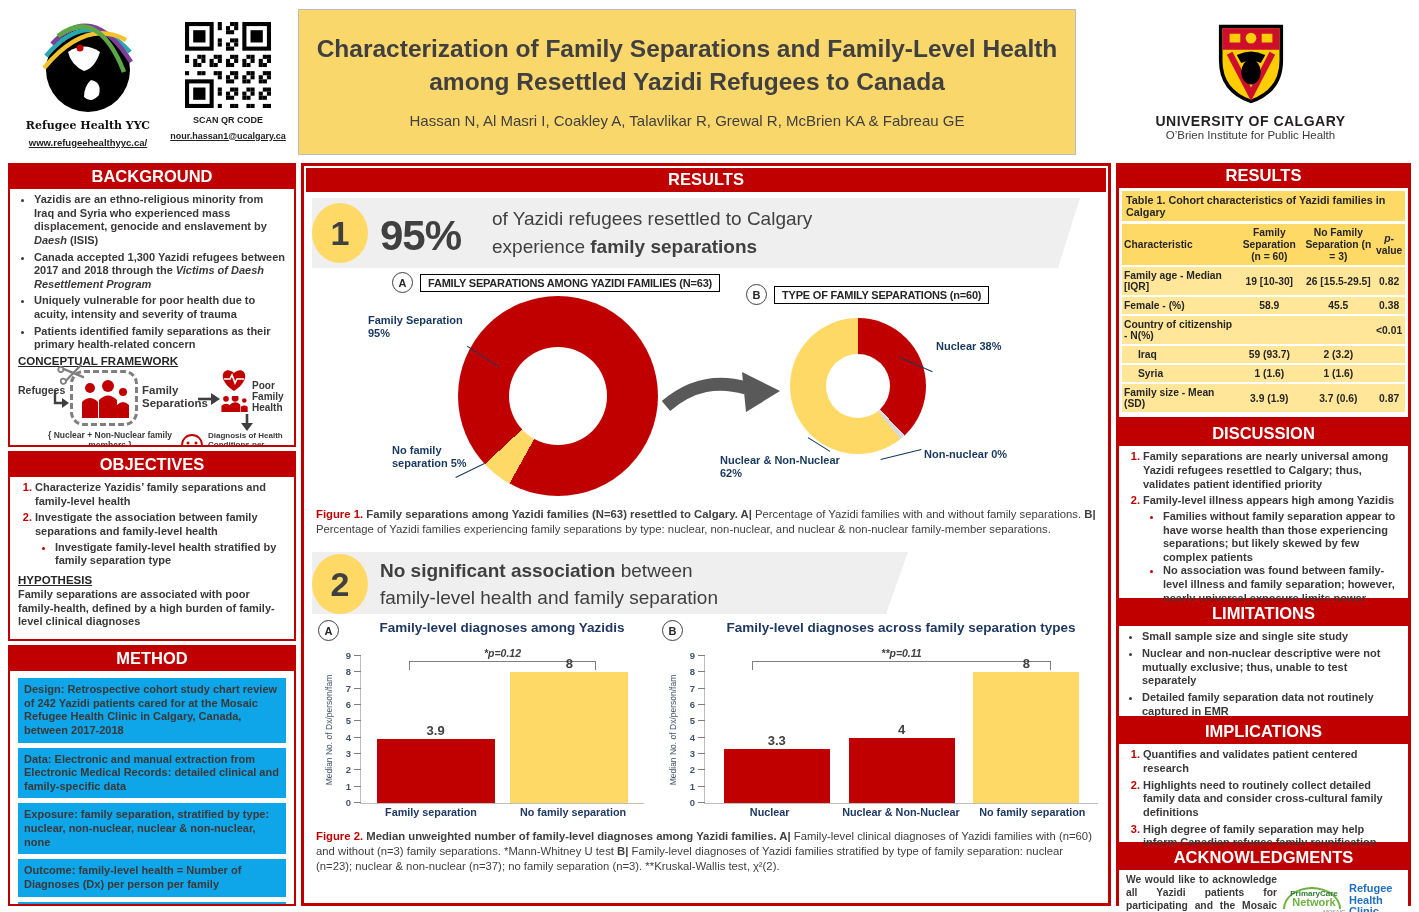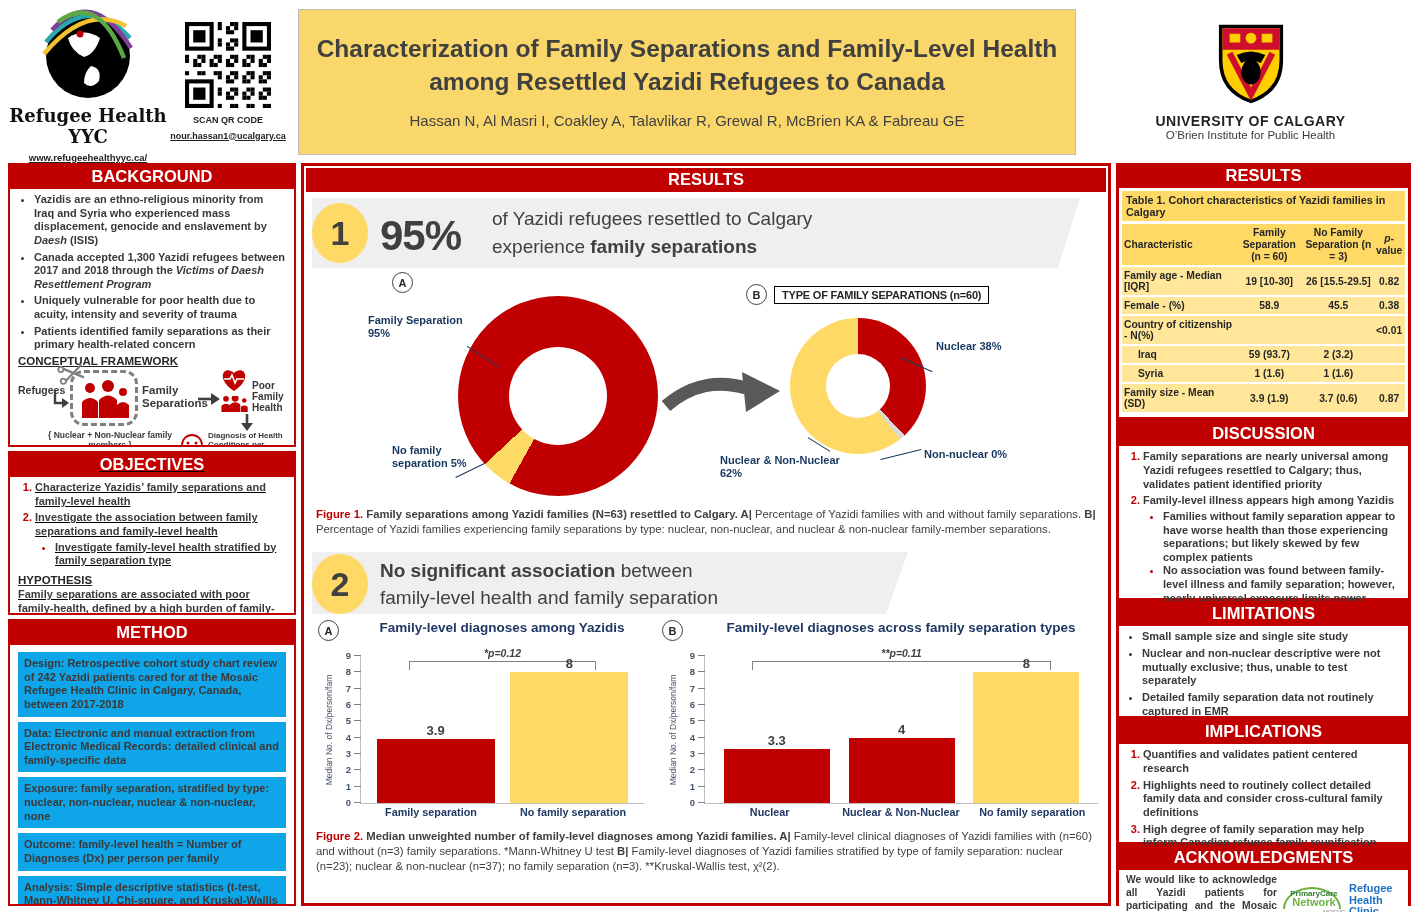--- a/index.html
+++ b/index.html
@@ -2,40 +2,40 @@
 <html><head>
 <meta charset="utf-8">
 <style>
   * { margin:0; padding:0; box-sizing:border-box; }
   html,body { width:1419px; height:912px; background:#fff; font-family:"Liberation Sans", sans-serif; overflow:hidden; }
   .poster { position:relative; width:1419px; height:912px; background:#fff; }
 
   
   .top { position:absolute; top:6px; left:8px; right:8px; height:152px; display:flex; align-items:center; }
   .logo-block { width:160px; text-align:center; }
-  .logo-name { font-family:"DejaVu Serif", serif; font-weight:bold; font-size:18px; color:#111; margin-top:1px; }
+  .logo-name { font-family:"DejaVu Serif", serif; font-weight:bold; font-size:11px; color:#111; margin-top:1px; }
   .logo-url { font-size:9.5px; color:#222; text-decoration:underline; font-weight:bold; cursor:pointer; }
   .qr-block { width:120px; text-align:center; }
   .qr-label { font-size:9px; font-weight:bold; color:#222; margin-top:3px; }
   .qr-email { font-size:9px; font-weight:bold; color:#222; text-decoration:underline; cursor:pointer; }
   .title-box { width:778px; height:146px; margin:0 14px 0 10px; background:#FAD76B; border:1px solid #BDBDBD; text-align:center; padding-top:22px; }
   .title-box h1 { font-size:24.5px; line-height:1.35; color:#404040; font-weight:bold; }
   .authors { font-size:15px; color:#404040; margin-top:14px; }
   .uofc-block { flex:1; text-align:center; }
   .univ-name { font-size:14px; font-weight:bold; color:#231F20; letter-spacing:.5px; margin-top:4px; }
   .univ-inst { font-size:11.5px; color:#3a3a3a; }
 
   
   .columns { position:absolute; top:163px; left:8px; right:8px; bottom:6px; display:flex; gap:5px; }
   .col.left { width:288px; display:flex; flex-direction:column; gap:4px; }
   .col.center { width:810px; position:relative; border:3px solid #C00000; background:#fff; }
   .col.right { flex:1; background:#C00000; display:flex; flex-direction:column; }
 
   .box { border:2.5px solid #C00000; background:#fff; overflow:hidden; }
-  .box.bg { height:284px; } .box.obj { height:164px;text-decoration:underline; } .box.meth { flex:1; }
+  .box.bg { height:284px; } .box.obj { height:190px; } .box.meth { flex:1; }
   .sec-title { background:#C00000; color:#fff; font-weight:bold; text-align:center; font-size:16.5px; padding:2px 0 3px; }
 
   .pad { padding:4px 8px 2px 8px; }
   .lefttext { font-size:11px; line-height:1.24; color:#3B3838; font-weight:bold; }
   ul.bul { list-style:disc; padding-left:16px; }
   ul.bul li { margin-bottom:3px; }
   ol.redol { padding-left:17px; counter-reset:x; }
   ol.redol > li { margin-bottom:3px; }
   ol.redol > li::marker { color:#C00000; font-weight:bold; }
   ul.subul { list-style:disc; padding-left:20px; margin-top:2px; }
@@ -410,20 +410,21 @@
       <div class="num-circle" style="top:37px;">1</div>
       <div class="stat95" style="top:40px;margin-top:6px;">95%</div>
       <div class="b1text" style="top:39px;">
         <span>of Yazidi refugees resettled to Calgary</span><br>
         <span>experience </span><span class="bold">family separations</span>
       </div>
 
       <div class="fig1area">
         <div class="panel-label pl-a">
           <span class="pl-circle">A</span>
+          <span class="pl-box">FAMILY SEPARATIONS AMONG YAZIDI FAMILIES (N=63)</span>
         </div>
         <div class="donut donutA" style="background: conic-gradient(from 227deg, rgb(192, 0, 0) 0deg, rgb(192, 0, 0) 342deg, rgb(255, 217, 102) 342deg, rgb(255, 217, 102) 360deg);">
             <div class="hole"></div>
           </div>
 
         <div class="panel-label pl-b">
           <span class="pl-circle">B</span>
           <span class="pl-box">TYPE OF FAMILY SEPARATIONS (n=60)</span>
         </div>
         <div class="donut donutB" style="background: conic-gradient(rgb(192, 0, 0) 0deg, rgb(192, 0, 0) 136.8deg, rgb(217, 217, 217) 136.8deg, rgb(217, 217, 217) 141.48deg, rgb(255, 217, 102) 141.48deg, rgb(255, 217, 102) 360deg);">

